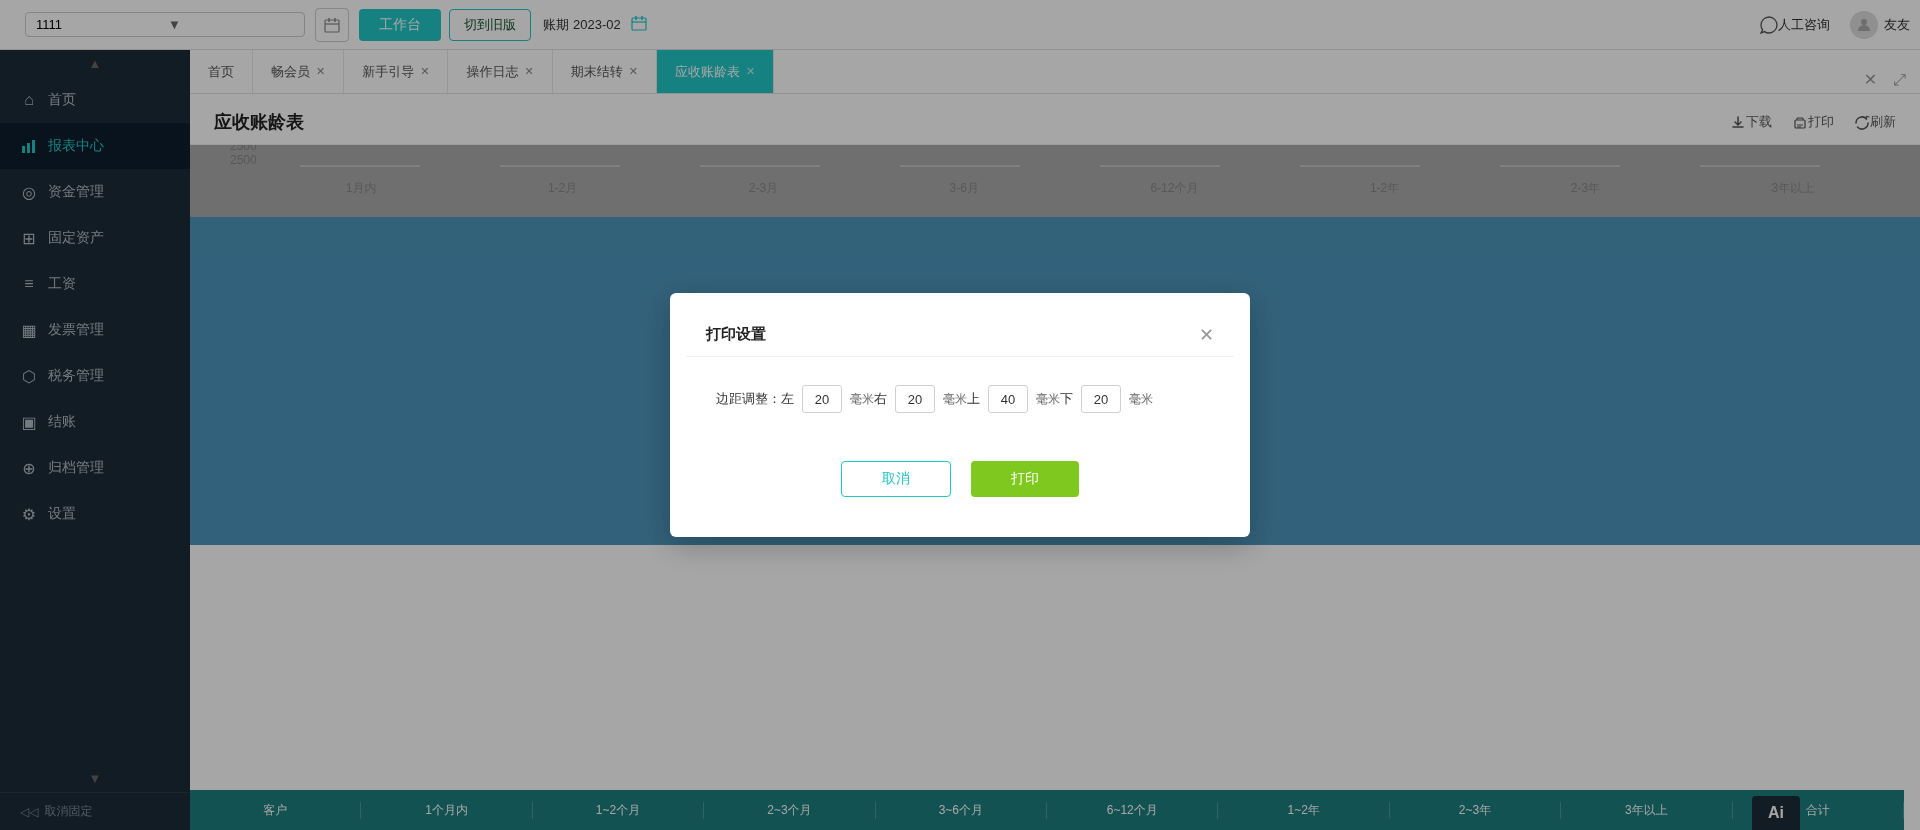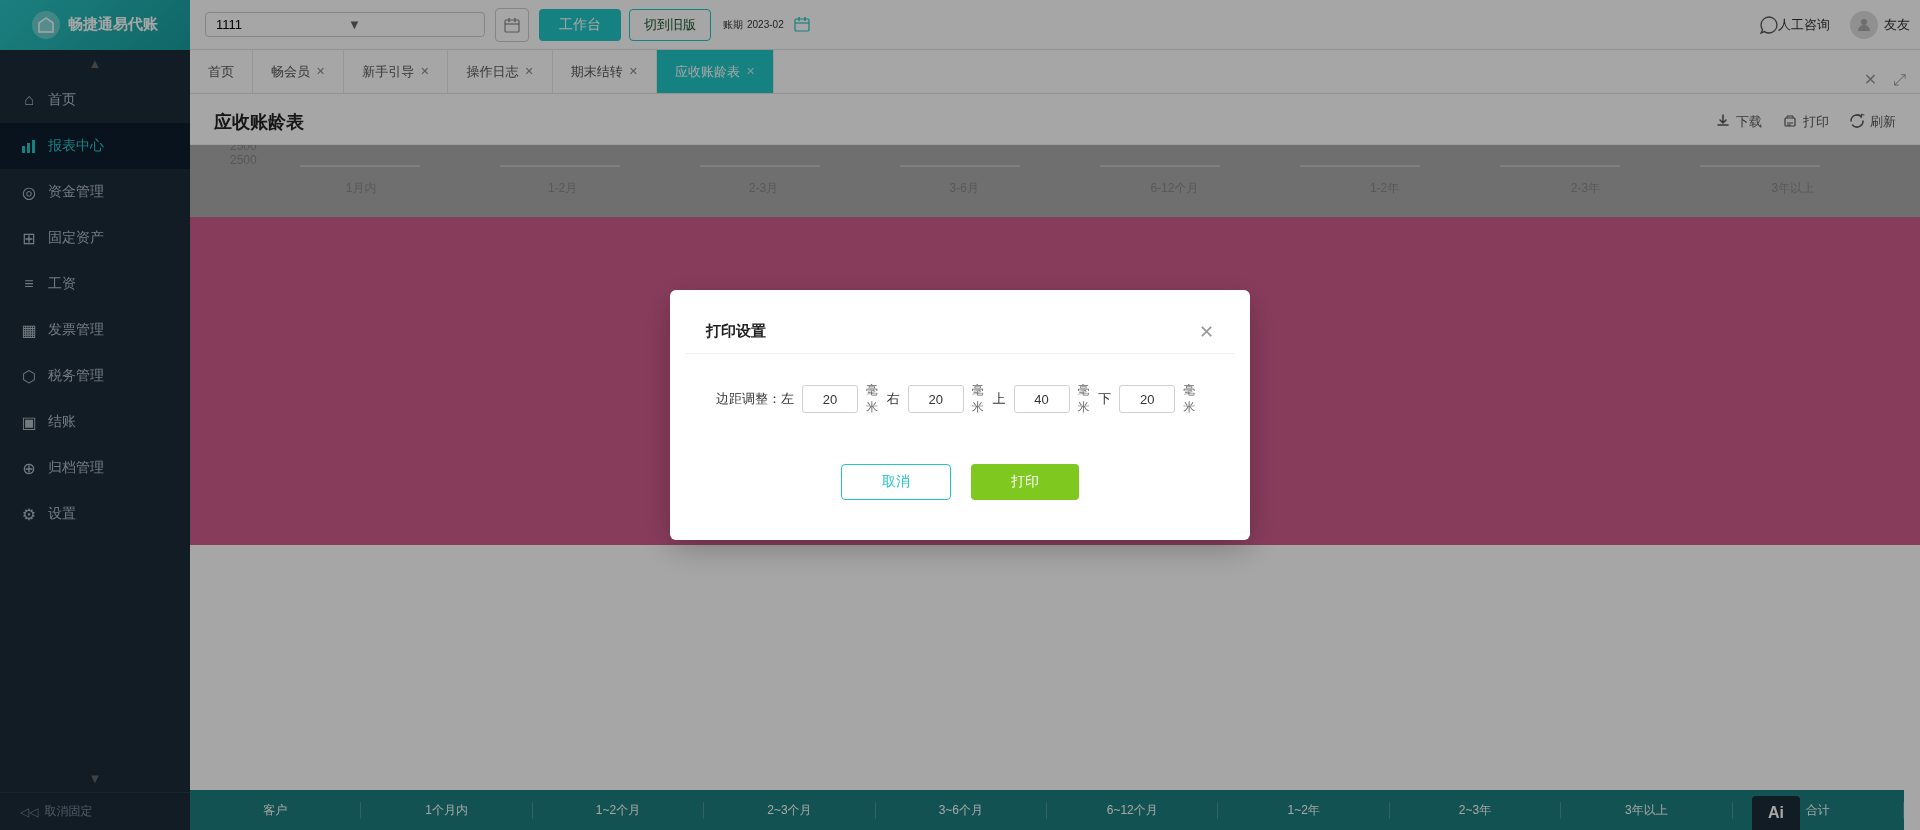--- a/index.html
+++ b/index.html
@@ -76,21 +76,21 @@
       border-radius: 4px;
       padding: 6px 14px;
       cursor: pointer;
       font-size: 13px;
     }
     .period-area {
       margin-left: 12px;
       display: flex;
       align-items: center;
       color: #333;
-      font-size: 10px;
+      font-size: 13px;
     }
     .period-area .cal-icon {
       margin-left: 6px;
       color: #22c6c6;
       cursor: pointer;
     }
     .top-right {
       margin-left: auto;
       display: flex;
       align-items: center;
@@ -249,29 +249,29 @@
       font-weight: bold;
       color: #222;
     }
     .page-actions {
       display: flex;
       align-items: center;
       gap: 20px;
       color: #555;
     }
     .action-btn {
-      display: flex; align-items: flex-start; gap: 5px;
+      display: flex; align-items: flex-end; 
       cursor: pointer;
       font-size: 13px;
       color: #555;
     }
 
     
     .chart-area {
-      background: #be185d;
+      background: #0369a1;
       flex: 1;
       position: relative;
       overflow: hidden;
       opacity: 0.7;
       min-height: 400px;
     }
 
     
     .table-footer {
       position: absolute;
@@ -346,21 +346,21 @@
     .margin-group {
       display: flex;
       align-items: center;
       gap: 8px;
     }
     .margin-label {
       color: #333;
       font-size: 13px;
     }
     .margin-input {
-      width: 56px;
+      width: 40px;
       height: 28px;
       border: 1px solid #d0d0d0;
       border-radius: 3px;
       text-align: center;
       font-size: 13px;
       color: #333;
     }
     .unit-label {
       color: #666;
       font-size: 12px;
@@ -452,28 +452,20 @@
         #999 4px,
         #999 8px
       );
       border: 1px solid #aaa;
     }
   </style>
 </head>
 <body>
 
 <div class="top-bar">
-  <div class="logo-area">
-    <div class="logo-icon">
-      <svg width="18" height="18" viewBox="0 0 18 18" fill="none">
-        <path d="M9 2L2 7v9h14V7L9 2z" stroke="white" stroke-width="1.5" fill="rgba(255,255,255,0.2)"></path>
-      </svg>
-    </div>
-    <span>畅捷通易代账</span>
-  </div>
 
   <div class="company-selector">
     <span>1111</span>
     <span class="arrow">▼</span>
   </div>
 
   <div class="calendar-btn">
     <svg width="16" height="16" viewBox="0 0 16 16" fill="#888">
       <rect x="1" y="3" width="14" height="12" rx="1" stroke="#888" stroke-width="1.2" fill="none"></rect>
       <line x1="1" y1="7" x2="15" y2="7" stroke="#888" stroke-width="1.2"></line>

